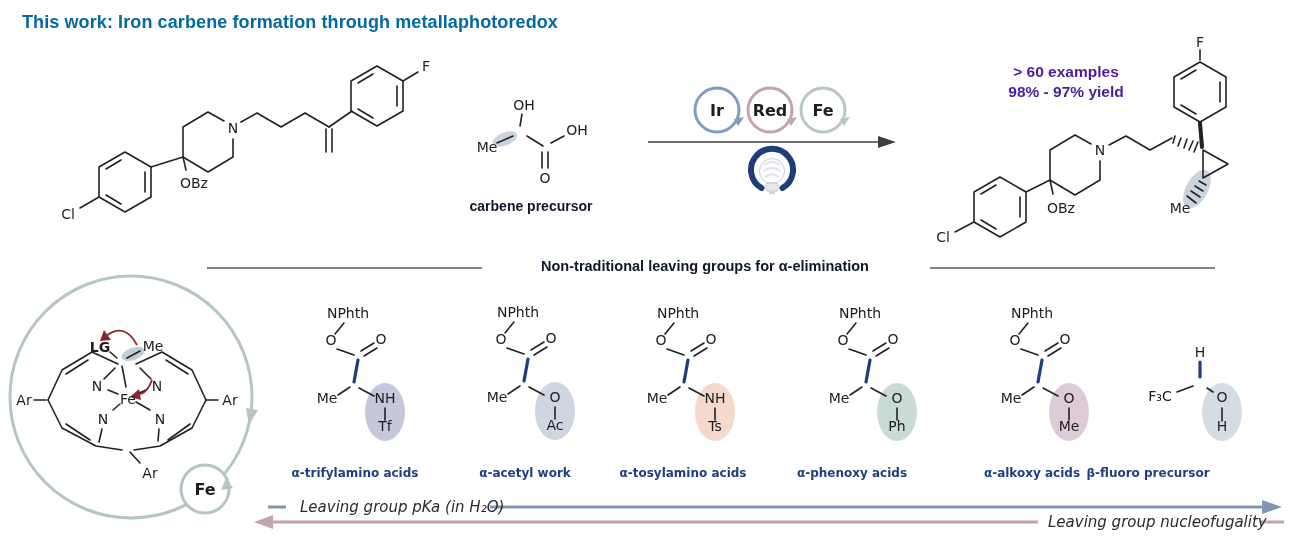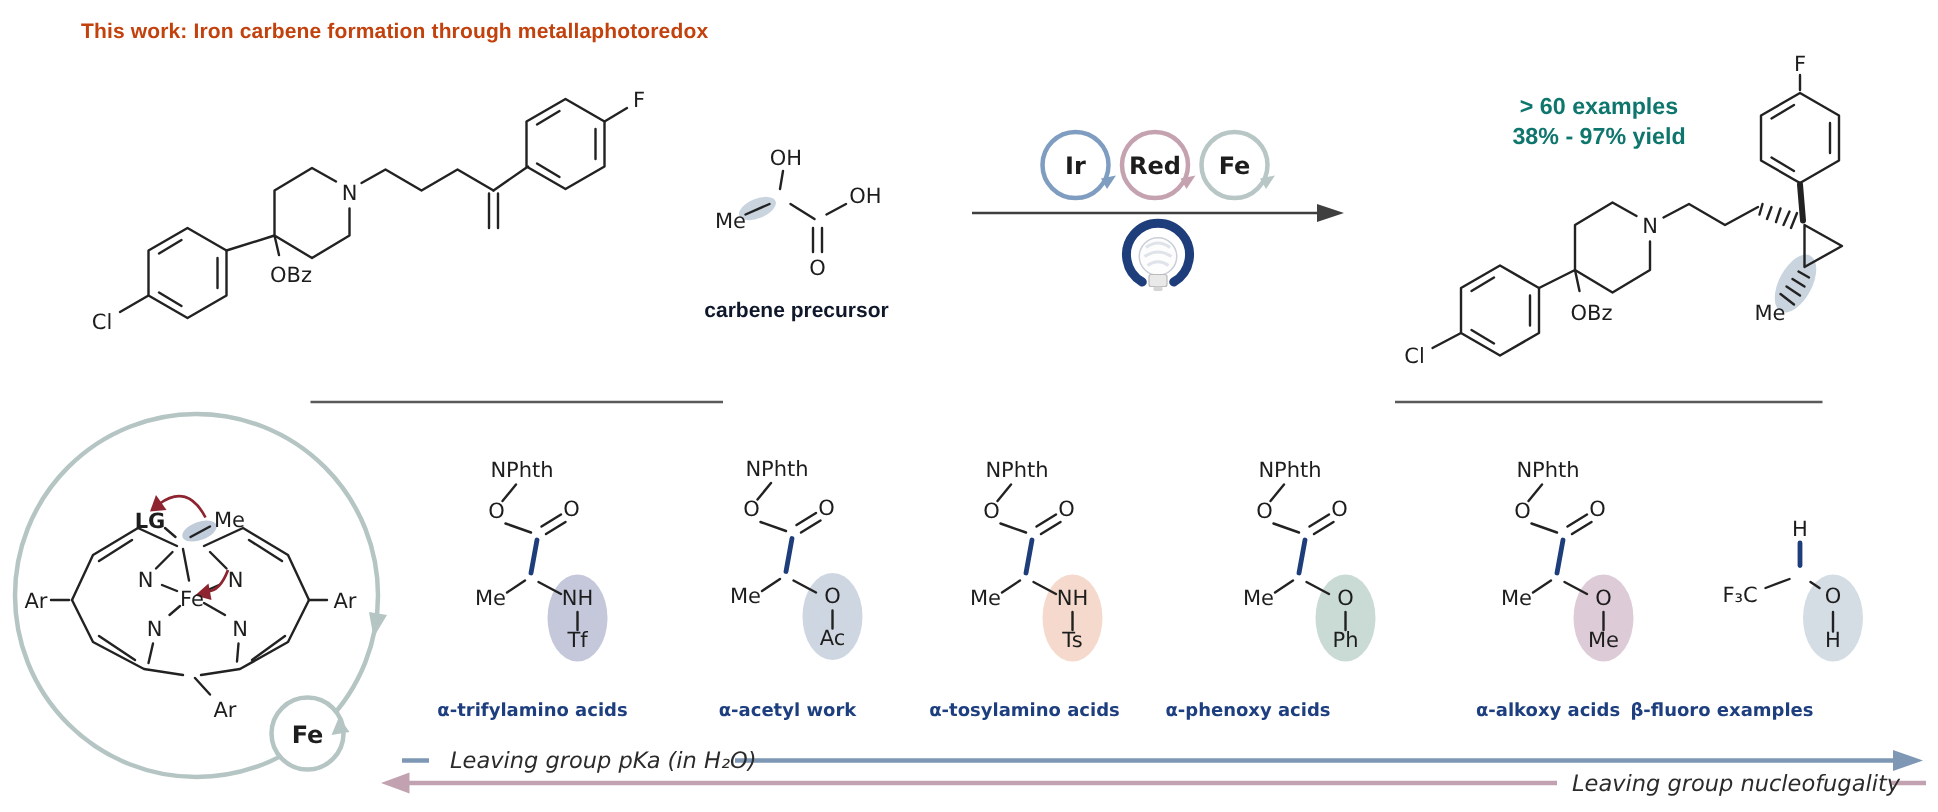--- a/index.html
+++ b/index.html
@@ -1,24 +1,24 @@
 <!DOCTYPE html>
 <html><head>
 <meta charset="utf-8">
 <style>
   html,body{margin:0;padding:0;background:#fff;}
   .canvas{position:relative;width:1292px;height:541px;background:#ffffff;overflow:hidden;
           font-family:"Liberation Sans",sans-serif;}
   .lbl{position:absolute;white-space:nowrap;}
-  .title{left:22px;top:12px;font-size:14px;font-weight:bold;color:#c2410c;letter-spacing:.1px;margin-left:32px;}
+  .title{left:22px;top:12px;font-size:18px;font-weight:bold;color:#0369a1;letter-spacing:.1px;}
   .cap{font-weight:bold;color:#0f172a;font-size:14px;transform:translateX(-50%);}
   .precursor-cap{left:531px;top:198px;}
   .divider-cap{left:705px;top:258px;font-size:14.5px;}
   .examples{left:1066px;top:62px;transform:translateX(-50%);text-align:center;
-            color:#0f766e;font-weight:bold;font-size:15.5px;line-height:20px;}
+            color:#4c1d95;font-weight:bold;font-size:15.5px;line-height:20px;}
   .gl{top:466px;transform:translateX(-50%);color:#1e3f7f;font-weight:bold;font-size:12px;
       font-family:"DejaVu Sans","Liberation Sans",sans-serif;}
   .axis{font-style:italic;color:#2b2b2b;font-size:15px;font-family:"DejaVu Sans",sans-serif;}
   .pka-lab{left:300px;top:498px;}
   .nuc-lab{left:1048px;top:513px;}
   svg.art{position:absolute;left:0;top:0;}
   svg text{font-family:"DejaVu Sans",sans-serif;font-size:14px;fill:#1d1d1d;text-anchor:middle;}
   text.bold{font-weight:bold;}
   text.cat{font-size:16px;font-weight:bold;}
   .bond{stroke:#222;stroke-width:1.6;fill:none;stroke-linecap:round;stroke-linejoin:round;}
@@ -228,26 +228,27 @@
       <line x1="1260" y1="522" x2="1284" y2="522" stroke="#c2a2b0" stroke-width="3"></line>
     </g>
   </svg>
 
   <div class="lbl title">This work: Iron carbene formation through metallaphotoredox</div>
 
   <div class="lbl cap precursor-cap">carbene precursor</div>
 
   <div class="lbl examples">
     <div>&gt; 60 examples</div>
-    <div>38% - 97% yield</div>
+    <div>98% - 97% yield</div>
   </div>
 
+  <div class="lbl cap divider-cap">Non-traditional leaving groups for α-elimination</div>
 
   <div class="lbl gl" style="left:355px">α-trifylamino acids</div>
   <div class="lbl gl" style="left:525px">α-acetyl work</div>
   <div class="lbl gl" style="left:683px">α-tosylamino acids</div>
-  <div class="lbl gl" style="left:832px">α-phenoxy acids</div>
+  <div class="lbl gl" style="left:852px">α-phenoxy acids</div>
   <div class="lbl gl" style="left:1032px">α-alkoxy acids</div>
-  <div class="lbl gl" style="left:1148px">β-fluoro examples</div>
+  <div class="lbl gl" style="left:1148px">β-fluoro precursor</div>
 
   <div class="lbl axis pka-lab">Leaving group pKa (in H₂O)</div>
   <div class="lbl axis nuc-lab">Leaving group nucleofugality</div>
 </div>
 
 </body></html>

